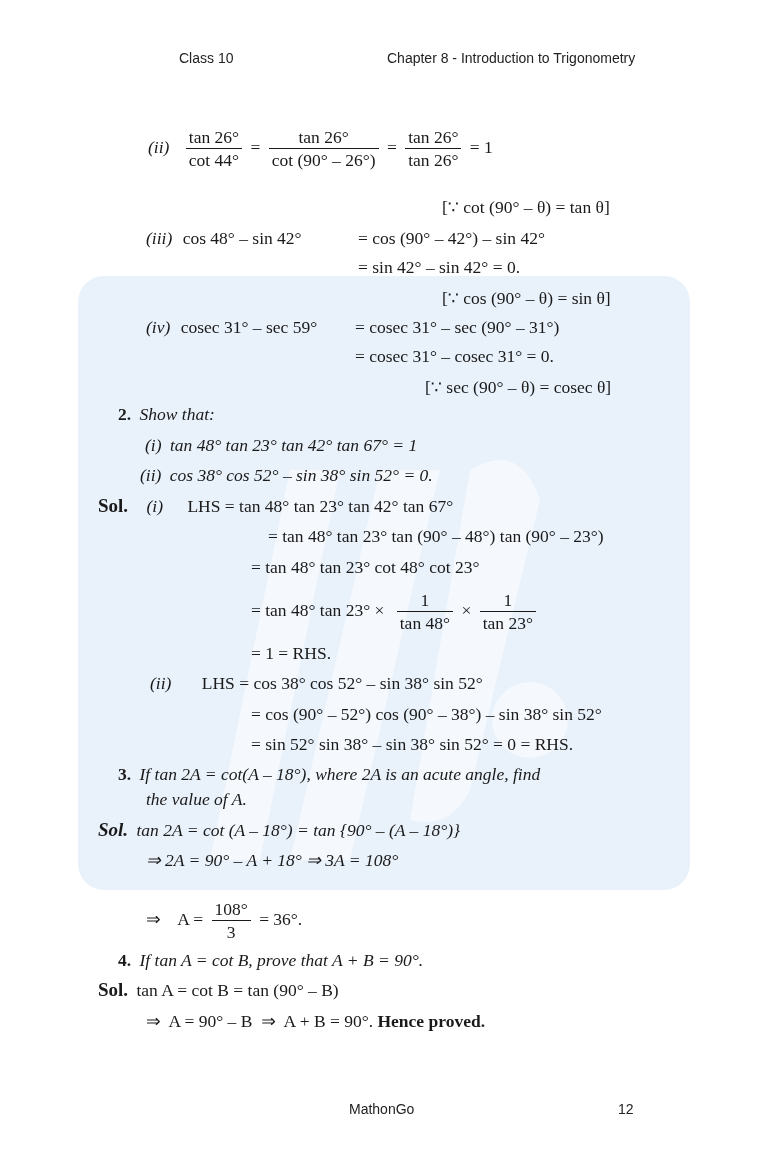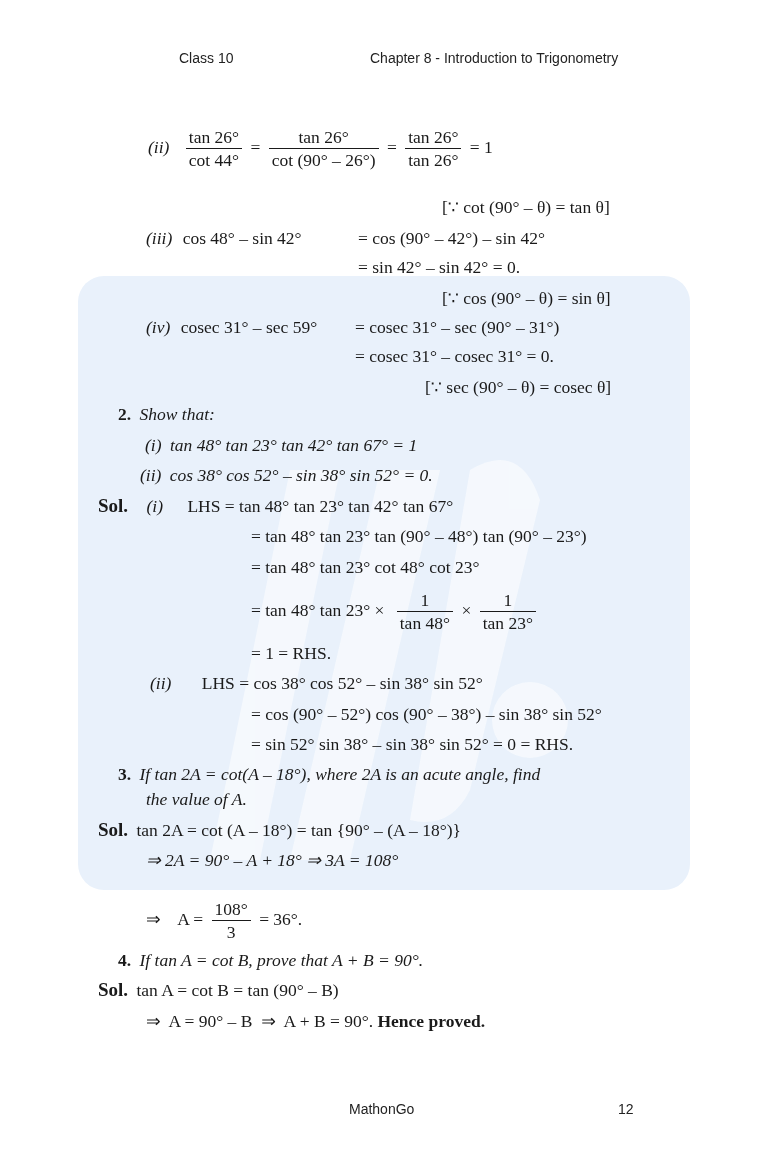--- a/index.html
+++ b/index.html
@@ -22,21 +22,21 @@
   .it { font-style:italic; }
   .b { font-weight:bold; }
   .frac { display:inline-block; vertical-align:middle; text-align:center; margin:0 4px; }
   .frac .n { display:block; padding:0 3px; border-bottom:1.3px solid #1a1a1a; line-height:22px; }
   .frac .d { display:block; padding:0 3px; line-height:22px; }
 </style>
 </head>
 <body>
 
 <div class="hdr" style="left:133px;margin-left:46px;">Class 10</div>
-<div class="hdr" style="left:370px;">Chapter 8 - Introduction to Trigonometry</div>
+<div class="hdr" style="left:387px;">Chapter 8 - Introduction to Trigonometry</div>
 
 <div class="box"></div>
 
 <svg class="wm" viewBox="0 0 768 1169">
   <g fill="#ffffff" opacity="0.55">
     <path d="M290 470 L340 470 L260 860 L210 860 Z"></path>
     <path d="M380 470 L440 470 L350 860 L290 860 Z"></path>
     <path d="M470 470 Q520 440 540 500 L470 790 Q450 830 410 820 Z"></path>
     <circle cx="530" cy="720" r="38"></circle>
   </g>
@@ -89,21 +89,21 @@
 <div class="ln" style="left:140px; top:464px;">
   <span class="it">(ii)</span>
   <span class="it" style="margin-left:4px;">cos 38° cos 52° – sin 38° sin 52° = 0.</span>
 </div>
 
 <div class="ln" style="left:98px; top:495px;">
   <span class="b" style="font-size:19px;">Sol.</span>
   <span class="it" style="margin-left:14px;">(i)</span>
   <span style="margin-left:20px;">LHS = tan 48° tan 23° tan 42° tan 67°</span>
 </div>
-<div class="ln" style="left:251px; top:525px;">= tan 48° tan 23° tan (90° – 48°) tan (90° – 23°)</div>
+<div class="ln" style="left:268px; top:525px;">= tan 48° tan 23° tan (90° – 48°) tan (90° – 23°)</div>
 <div class="ln" style="left:251px; top:556px;">= tan 48° tan 23° cot 48° cot 23°</div>
 <div class="ln" style="left:251px; top:589px;">
   <span>= tan 48° tan 23° ×</span>
   <span class="frac" style="margin-left:8px;">
     <span class="n">1</span>
     <span class="d">tan 48°</span>
   </span>
   <span>×</span>
   <span class="frac">
     <span class="n">1</span>
@@ -117,21 +117,21 @@
   <span style="margin-left:26px;">LHS = cos 38° cos 52° – sin 38° sin 52°</span>
 </div>
 <div class="ln" style="left:251px; top:703px;">= cos (90° – 52°) cos (90° – 38°) – sin 38° sin 52°</div>
 <div class="ln" style="left:251px; top:733px;">= sin 52° sin 38° – sin 38° sin 52° = 0 = RHS.</div>
 
 <div class="ln" style="left:118px; top:763px;">
   <span class="b">3.</span>
   <span class="it" style="margin-left:4px;">If tan 2A = cot(A – 18°), where 2A is an acute angle, find</span>
 </div>
 <div class="ln it" style="left:146px; top:788px;">the value of A.</div>
-<div class="ln" style="left:98px; top:819px;">
+<div class="ln" style="left:98px; top:819px;font-style:italic;">
   <span class="b" style="font-size:19px;">Sol.</span>
   <span style="margin-left:4px;">tan 2A = cot (A – 18°) = tan {90° – (A – 18°)}</span>
 </div>
 <div class="ln" style="left:146px; top:849px;font-style:italic;">⇒  2A = 90° – A + 18°  ⇒  3A = 108°</div>
 <div class="ln" style="left:146px; top:898px;">
   <span style="white-space:pre;">⇒    A =</span>
   <span class="frac">
     <span class="n">108°</span>
     <span class="d">3</span>
   </span>

